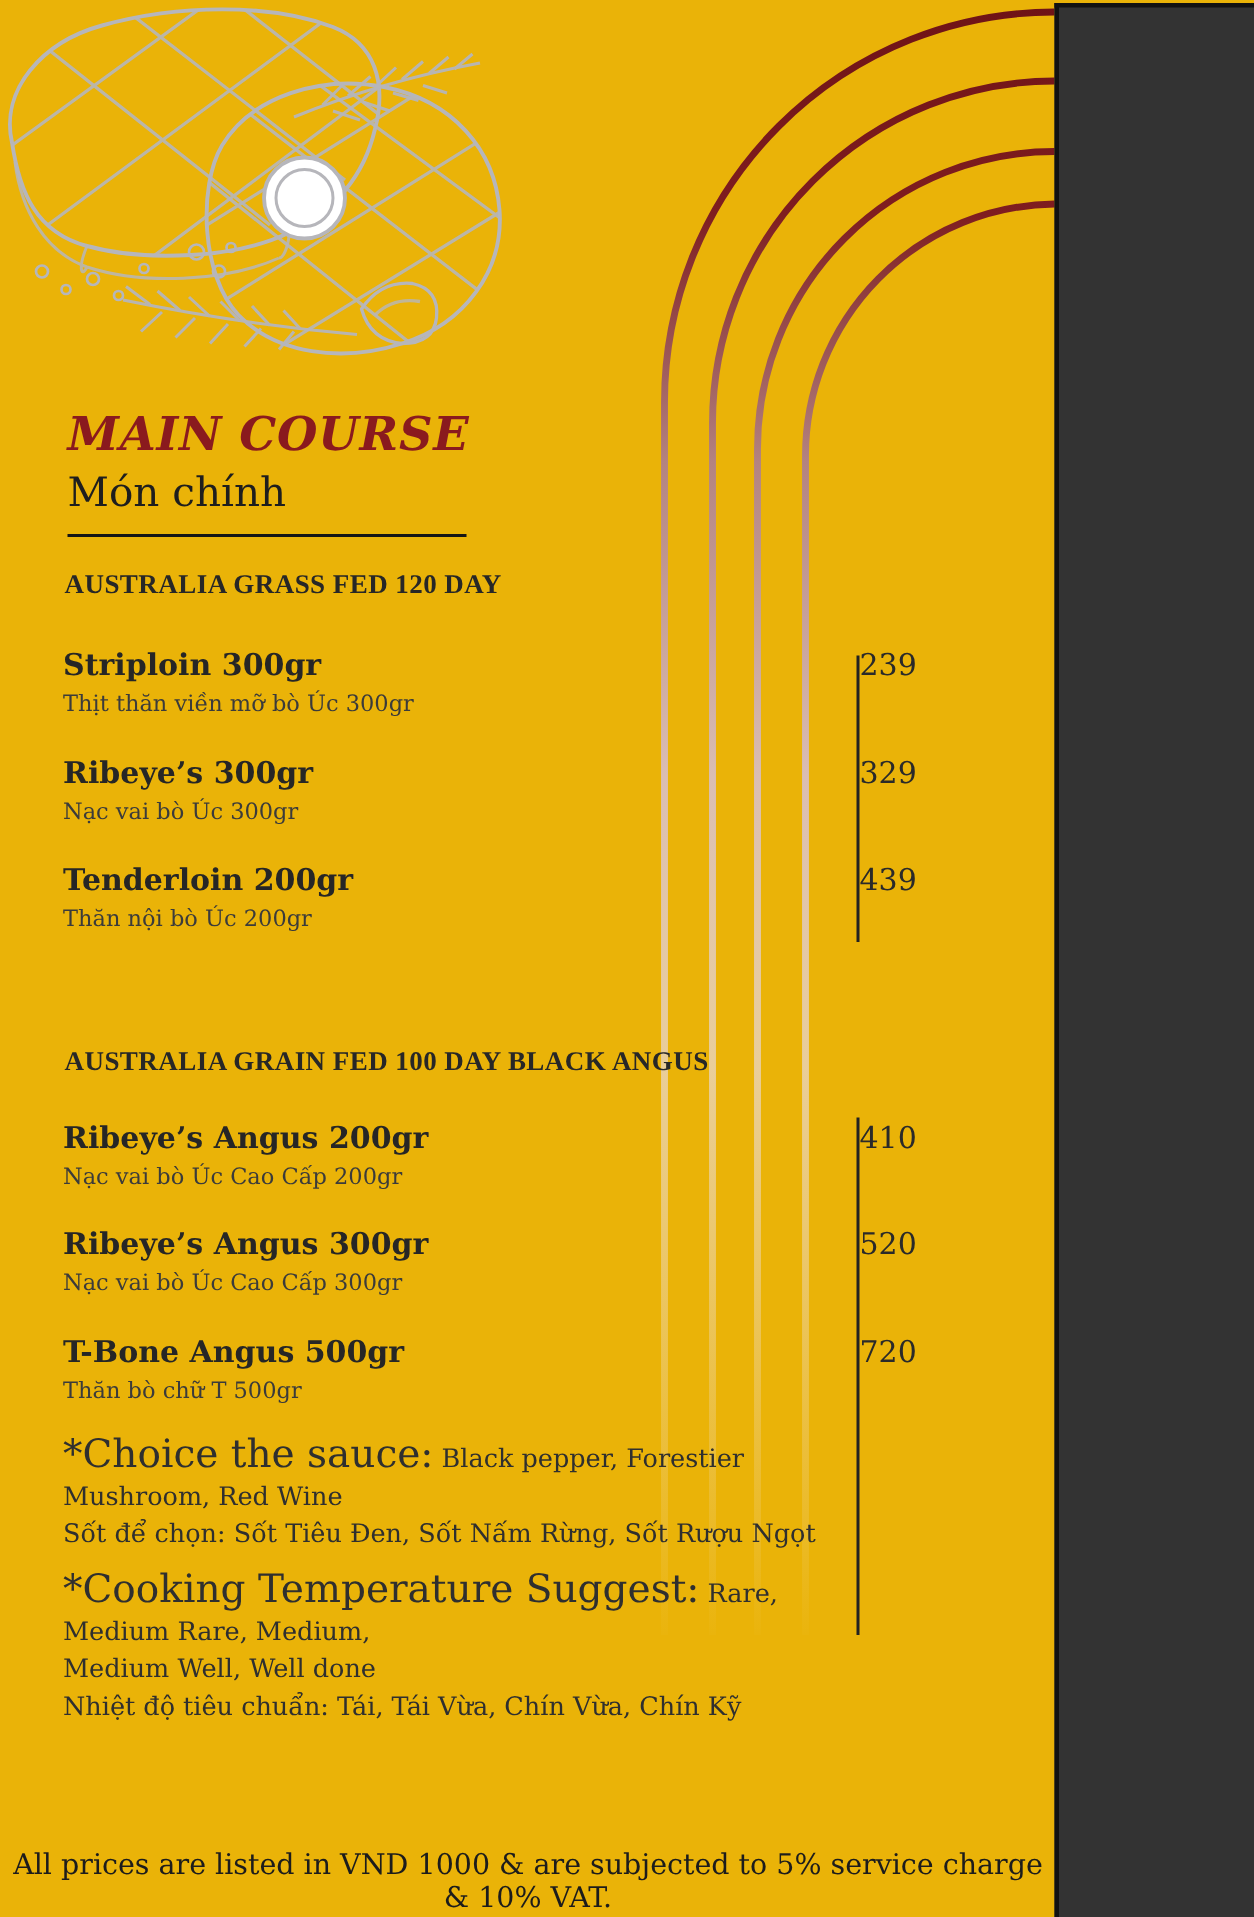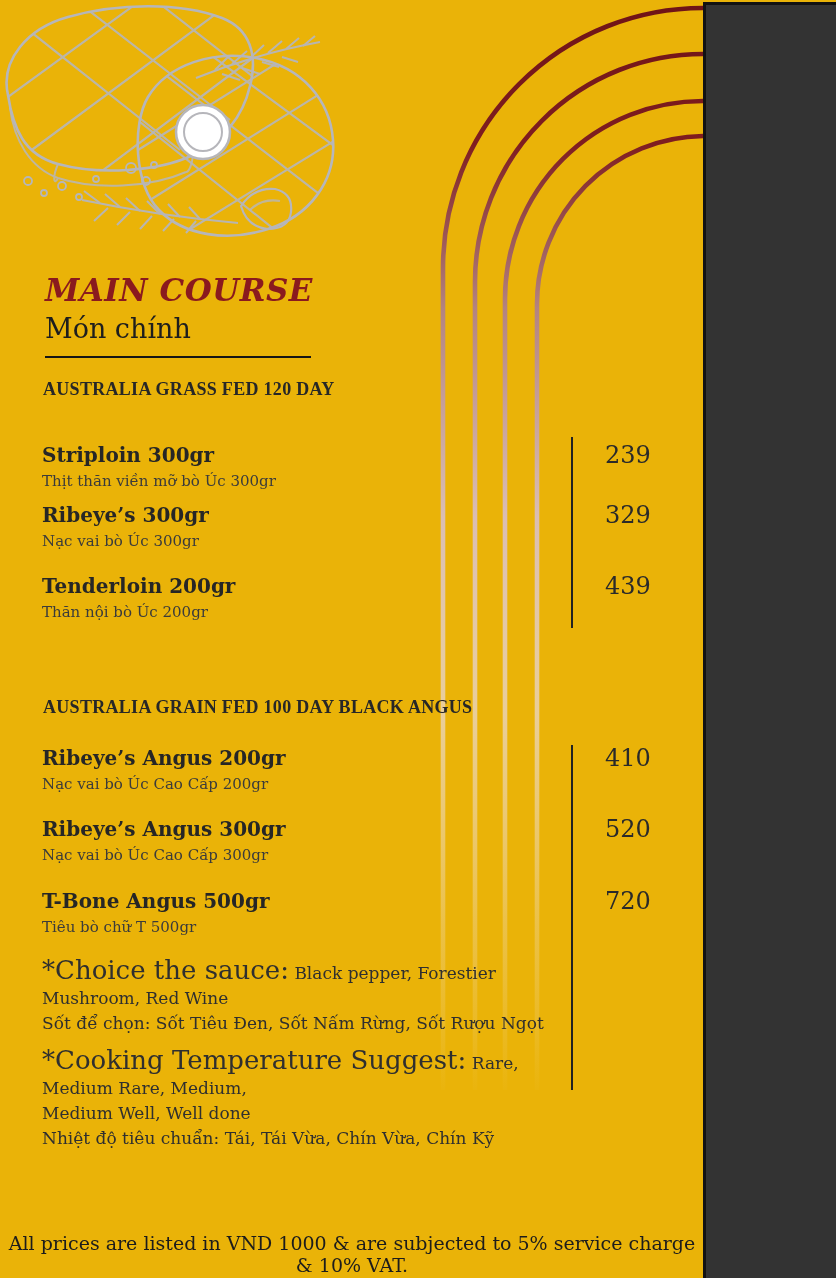--- a/index.html
+++ b/index.html
@@ -32,27 +32,27 @@
   .title-rule {
     position:absolute; left:45px; top:356px; width:266px; height:2px; background:#151515;
   }
   .section-heading {
     position:absolute; left:43px;
     font-size:18px; font-weight:bold; color:#272727; letter-spacing:0.3px;font-family:Liberation Serif, serif;
   }
   .heading-1 { top:379px; }
   .heading-2 { top:697px; }
   .menu-row { position:absolute; left:42px; width:640px; }
-  .row-1a { top:431px;margin-top:12px; } .row-1b { top:503px; } .row-1c { top:574px; }
+  .row-1a { top:431px; } .row-1b { top:503px; } .row-1c { top:574px; }
   .row-2a { top:746px; } .row-2b { top:817px; } .row-2c { top:889px; }
   .item-name { font-size:20px; font-weight:bold; color:#262626; line-height:24px; }
   .item-sub  { font-size:15px; color:#3b3b3b; line-height:24px; margin-top:2px; }
   .item-price {
-    position:absolute; left:563px; top:0;
-    font-size:24px; color:#2a2a2a; line-height:24px;
+    position:absolute; left:531px; top:0;
+    font-size:20px; color:#2a2a2a; line-height:24px;
   }
   .price-divider { position:absolute; left:571px; width:2px; background:#222222; }
   .divider-1 { top:437px; height:191px; }
   .divider-2 { top:745px; height:345px; }
   .notes { position:absolute; left:42px; top:958px; width:530px; color:#2f2f2f; }
   .note-line { font-size:17px; line-height:25px; }
   .note-label { font-size:26px; }
   .note-gap { height:12px; }
   .footer {
     position:absolute; left:0; top:1232px; width:704px;
@@ -170,21 +170,21 @@
       <div class="item-sub">Nạc vai bò Úc Cao Cấp 200gr</div>
       <div class="item-price">410</div>
     </div>
     <div class="menu-row row-2b">
       <div class="item-name">Ribeye’s Angus 300gr</div>
       <div class="item-sub">Nạc vai bò Úc Cao Cấp 300gr</div>
       <div class="item-price">520</div>
     </div>
     <div class="menu-row row-2c">
       <div class="item-name">T-Bone Angus 500gr</div>
-      <div class="item-sub">Tiêu bò chữ T 500gr</div>
+      <div class="item-sub">Thăn bò chữ T 500gr</div>
       <div class="item-price">720</div>
     </div>
     <div class="price-divider divider-2"></div>
 
     <div class="notes">
       <p class="note-line"><span class="note-label">*Choice the sauce:</span> <span>Black pepper, Forestier Mushroom, Red Wine</span></p>
       <p class="note-line">Sốt để chọn: Sốt Tiêu Đen, Sốt Nấm Rừng, Sốt Rượu Ngọt</p>
       <div class="note-gap"></div>
       <p class="note-line"><span class="note-label">*Cooking Temperature Suggest:</span> <span>Rare, Medium Rare, Medium,</span></p>
       <p class="note-line">Medium Well, Well done</p>

